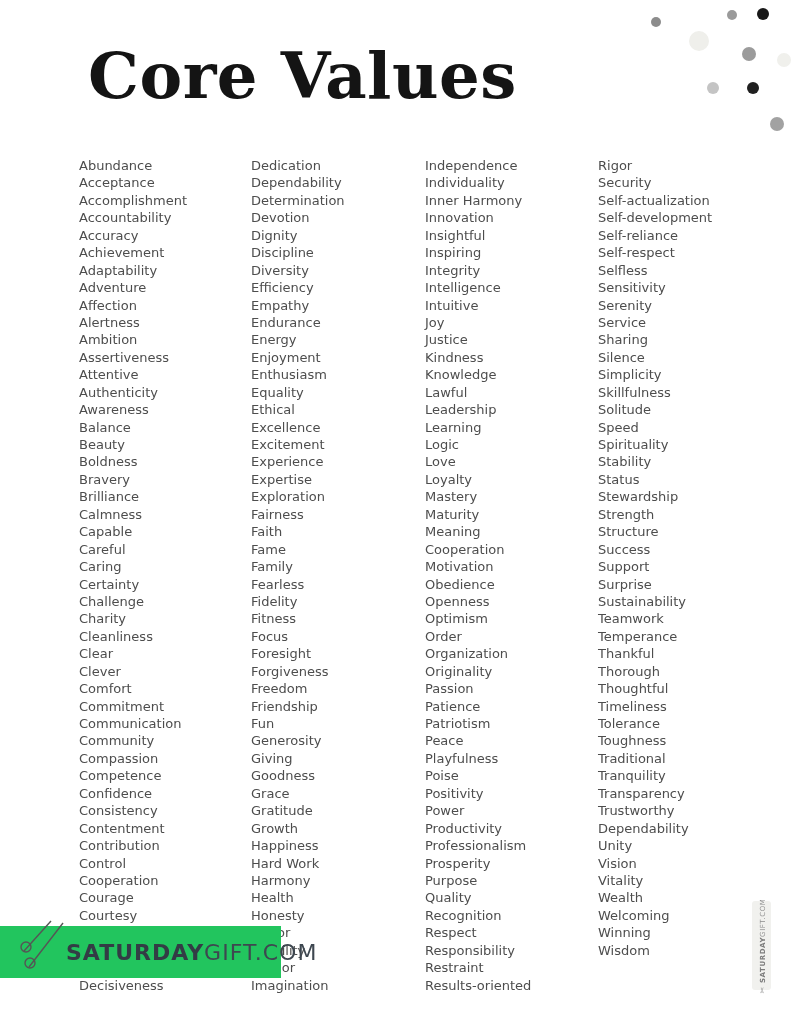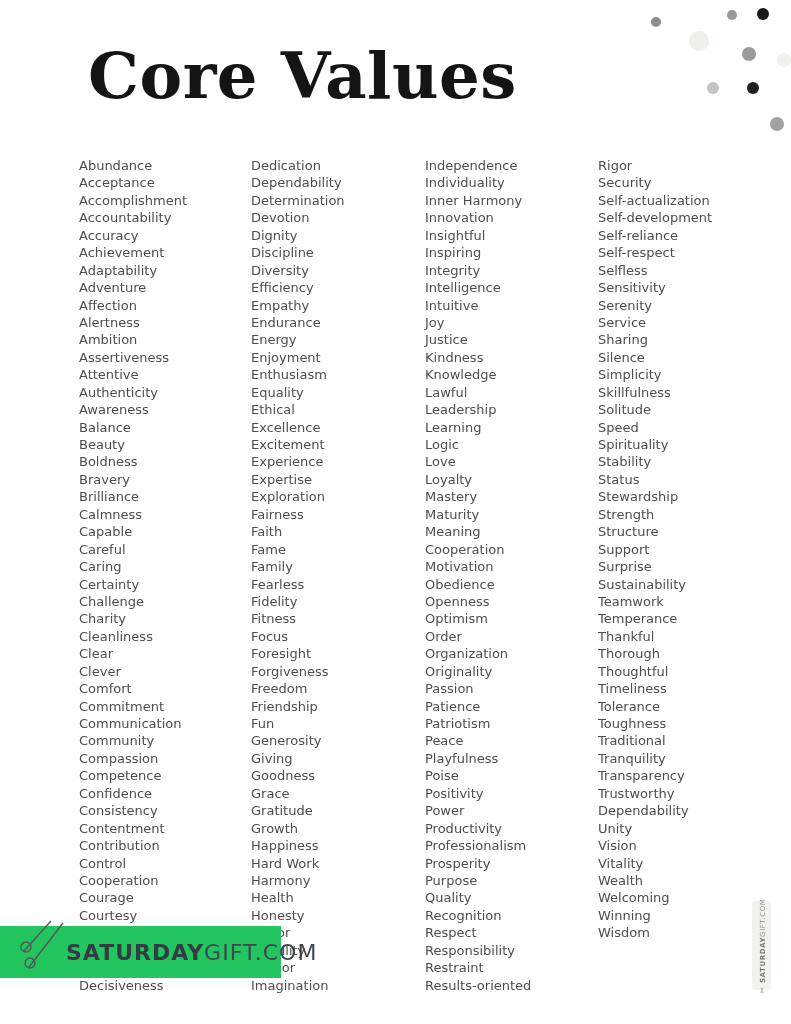--- a/index.html
+++ b/index.html
@@ -267,20 +267,21 @@
       <span class="value-item">Simplicity</span>
       <span class="value-item">Skillfulness</span>
       <span class="value-item">Solitude</span>
       <span class="value-item">Speed</span>
       <span class="value-item">Spirituality</span>
       <span class="value-item">Stability</span>
       <span class="value-item">Status</span>
       <span class="value-item">Stewardship</span>
       <span class="value-item">Strength</span>
       <span class="value-item">Structure</span>
+      <span class="value-item">Success</span>
       <span class="value-item">Support</span>
       <span class="value-item">Surprise</span>
       <span class="value-item">Sustainability</span>
       <span class="value-item">Teamwork</span>
       <span class="value-item">Temperance</span>
       <span class="value-item">Thankful</span>
       <span class="value-item">Thorough</span>
       <span class="value-item">Thoughtful</span>
       <span class="value-item">Timeliness</span>
       <span class="value-item">Tolerance</span>

